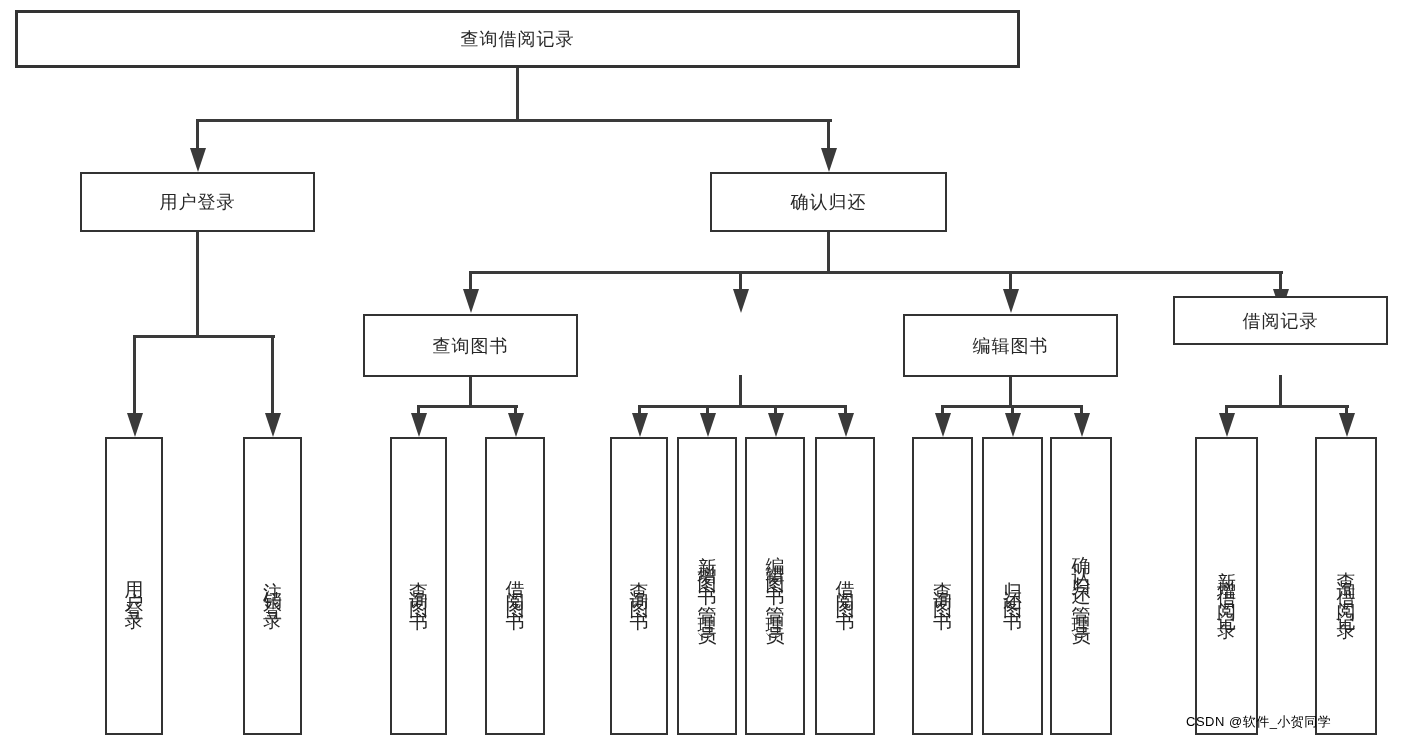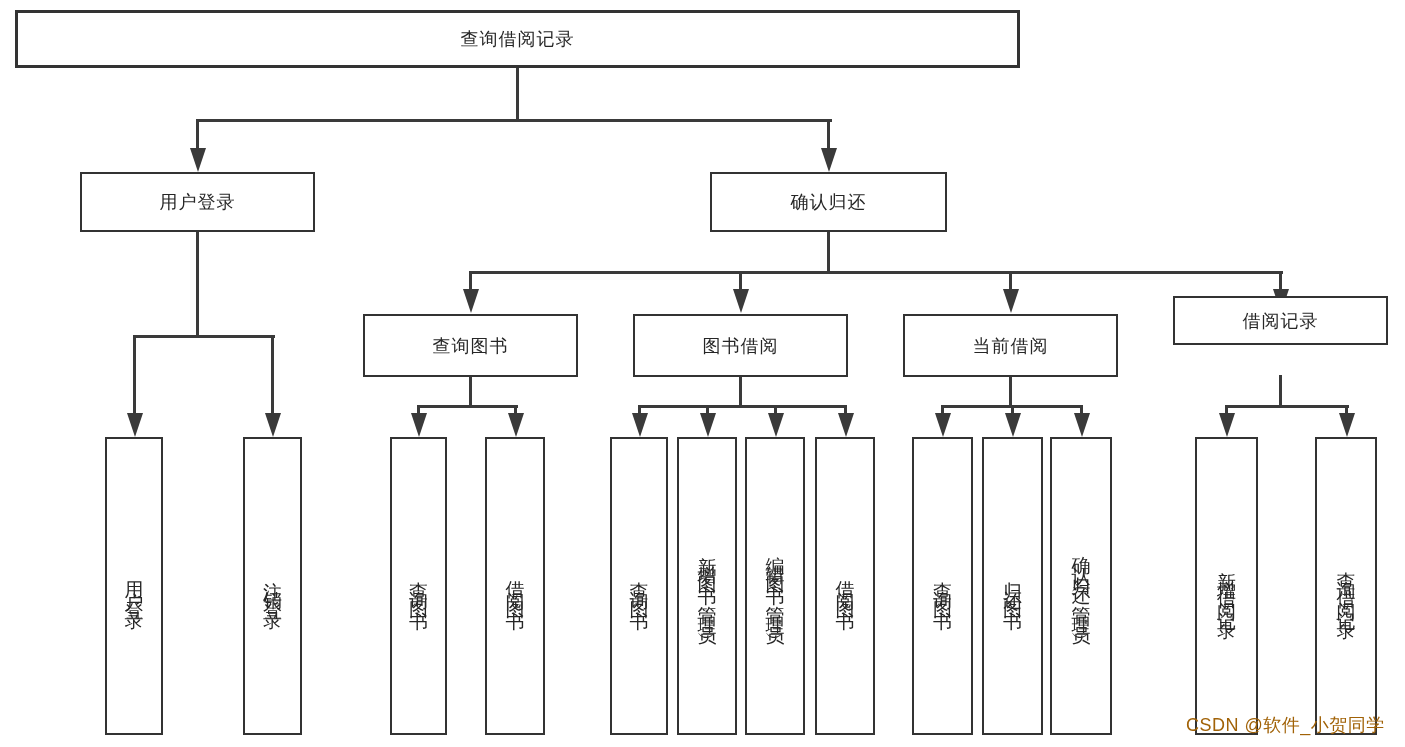--- a/index.html
+++ b/index.html
@@ -49,21 +49,21 @@
   #l-bb3{left:745px;width:60px;}
   #l-bb4{left:815px;width:60px;}
   #l-cb1{left:912px;width:61px;}
   #l-cb2{left:982px;width:61px;}
   #l-cb3{left:1050px;width:62px;}
   #l-br1{left:1195px;width:63px;}
   #l-br2{left:1315px;width:62px;}
 
   #watermark{
     position:absolute;left:1186px;top:713px;width:215px;
-    font-size:18px;color:#a16207;letter-spacing:0.5px;white-space:nowrap;
+    font-size:13px;color:#000000;letter-spacing:0.5px;white-space:nowrap;
   }
 </style>
 </head>
 <body>
 
 <div id="canvas">
 
   <div class="line" style="left:516px;top:67px;width:3px;height:55px"></div>
   <div class="line" style="left:196px;top:119px;width:636px;height:3px"></div>
   <div class="line" style="left:196px;top:119px;width:3px;height:35px"></div>
@@ -122,22 +122,21 @@
   <div class="arrow" style="left:1219px;top:413px"></div>
   <div class="line" style="left:1345px;top:405px;width:3px;height:12px"></div>
   <div class="arrow" style="left:1339px;top:413px"></div>
 
   <div class="node" id="n-root">查询借阅记录</div>
 
   <div class="node" id="n-user-login">用户登录</div>
   <div class="node" id="n-book-mgmt">确认归还</div>
 
   <div class="node" id="n-new-book">查询图书</div>
-  <div class="node" id="n-book-borrow">图书借阅</div>
-  <div class="node" id="n-current-borrow">当前借阅</div>
+  <div class="node" id="n-current-borrow">编辑图书</div>
   <div class="node" id="n-borrow-record">借阅记录</div>
 
   <div class="node v leaf" id="l-ul1">用户登录</div>
   <div class="node v leaf" id="l-ul2">注销登录</div>
 
   <div class="node v leaf" id="l-nb1">查询图书</div>
   <div class="node v leaf" id="l-nb2">借阅图书</div>
 
   <div class="node v leaf" id="l-bb1">查询图书</div>
   <div class="node v leaf" id="l-bb2">新增图书（管理员）</div>

